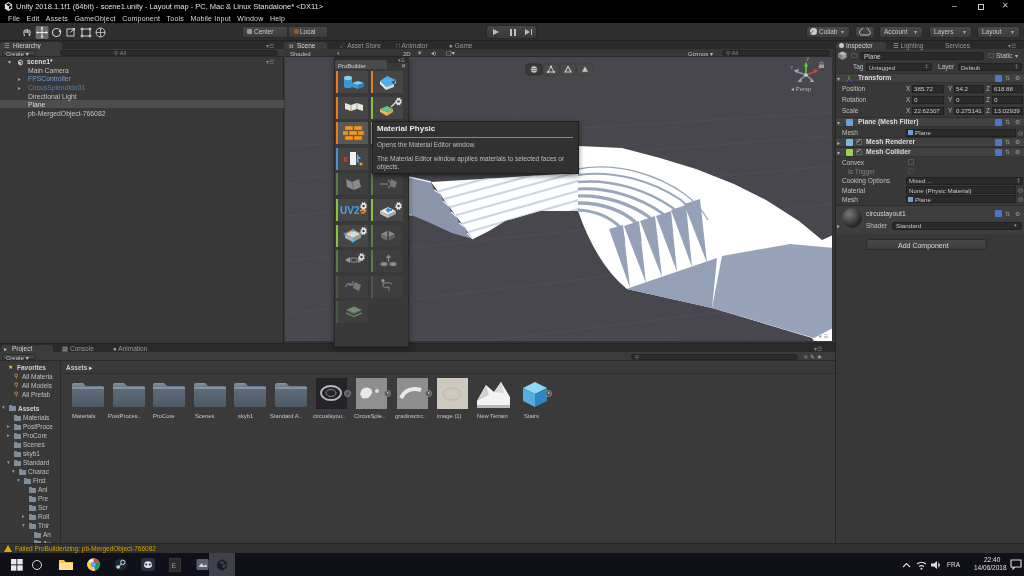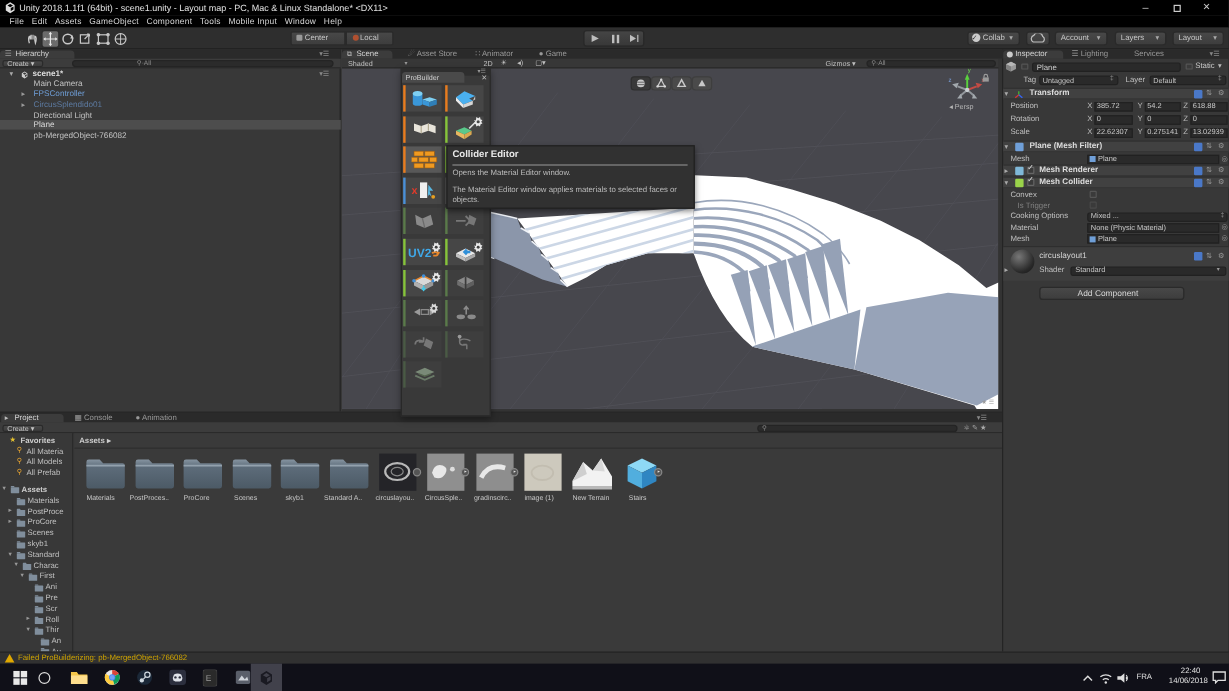--- a/index.html
+++ b/index.html
@@ -719,21 +719,21 @@
           <path d="M3 7 L11 3.5 L19 7 L11 10.5 Z" fill="#7a8a78"></path>
           <path d="M3 10 L11 13.5 L19 10" fill="none" stroke="#6a7a68" stroke-width="1.6"></path>
           <path d="M6 8.5 L11 10.5 L16 8.5" fill="none" stroke="#55654f" stroke-width="1.2"></path>
         </svg>
  </div>
 </div>
 </div>
 
 <div id="tooltip">
  <div class="a" style="left:372px;top:121px;width:207px;height:53px;background:#313131;border:1px solid #202020;box-shadow:0 2px 5px rgba(0,0,0,0.5)"></div>
- <div class="a tx" style="left:377px;top:125px;font-size:8px;font-weight:bold;color:#e8e8e8">Collider Editor</div>
+ <div class="a tx" style="left:377px;top:125px;font-size:8px;font-weight:bold;color:#e8e8e8">Material Physic</div>
  <div class="a" style="left:377px;top:137px;width:196px;height:1px;background:#888"></div>
  <div class="a tx" style="left:377px;top:142px;font-size:6.5px;color:#bdbdbd">Opens the Material Editor window.</div>
  <div class="a tx" style="left:377px;top:155.5px;font-size:6.5px;color:#bdbdbd">The Material Editor window applies materials to selected faces or</div>
  <div class="a tx" style="left:377px;top:163.5px;font-size:6.5px;color:#bdbdbd">objects.</div>
 </div>
 
 <div class="a" style="left:0;top:543px;width:1024px;height:10px;background:#313131;border-top:1px solid #252525"></div>
 <div class="a" style="left:4px;top:545px;width:0;height:0;border-left:4px solid transparent;border-right:4px solid transparent;border-bottom:7px solid #e0a800"></div>
 <div class="a tx" style="left:15px;top:545.5px;font-size:6.5px;color:#cfa400">Failed ProBuilderizing: pb-MergedObject-766082</div>
 

